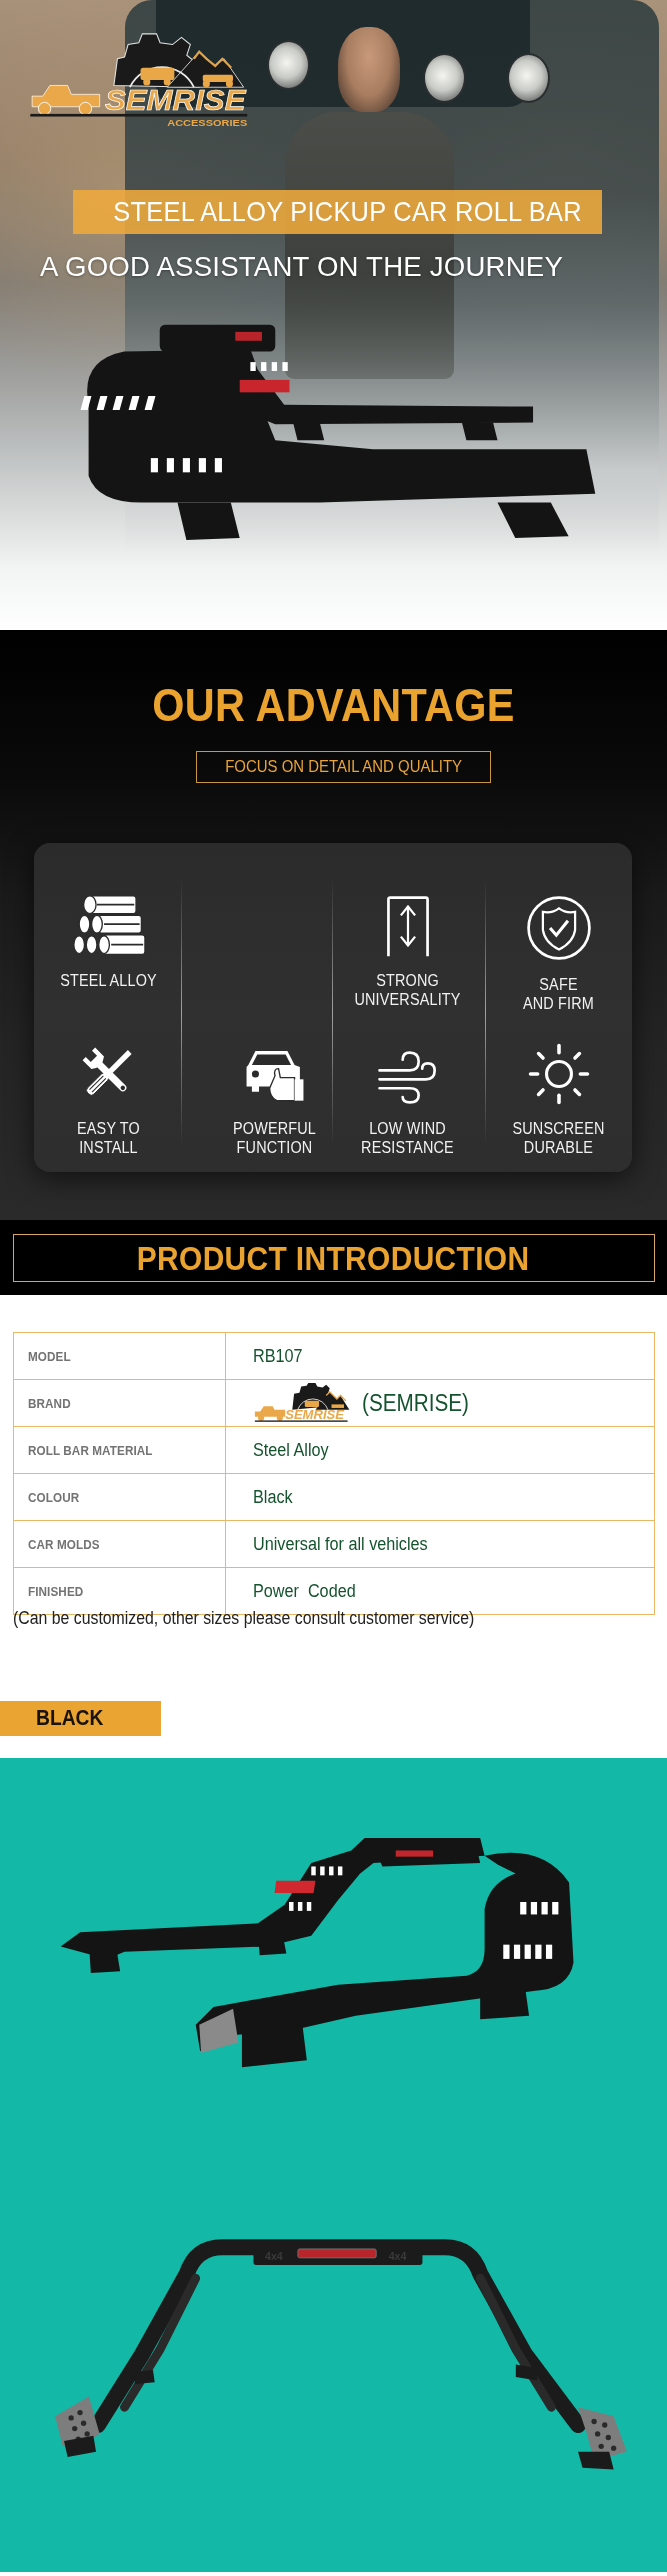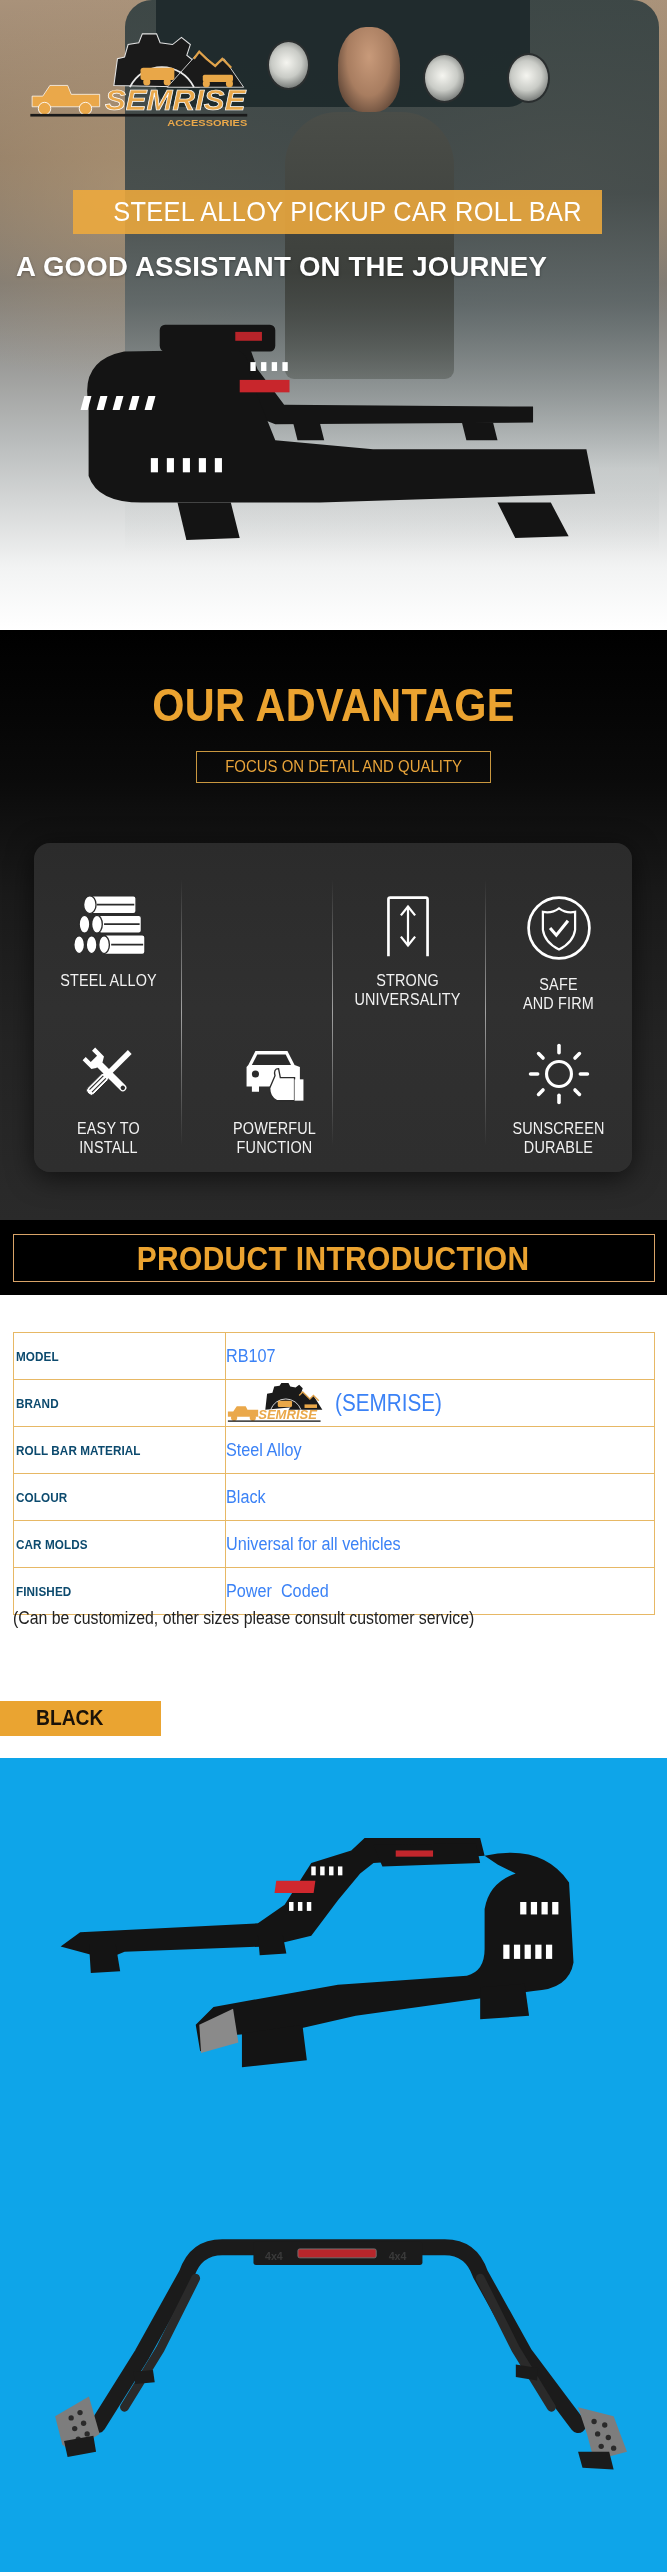--- a/index.html
+++ b/index.html
@@ -49,22 +49,22 @@
   .hero .tag-banner {
     position: absolute; left: 73px; top: 190px; width: 529px; height: 44px;
     background: rgba(238,170,60,0.88);
     display: flex; align-items: center; justify-content: flex-end;
   }
   .hero .tag-banner span {
     color: #fff; font-size: 27.6px; letter-spacing: 0.3px; font-family: "Liberation Sans", sans-serif;
     transform: scaleX(0.92); white-space: nowrap;
   }
   .hero .subtitle {
-    position: absolute; left: 0; width: 563px; top: 251px; text-align: center;
-    color: #fff; font-weight: bold; font-size: 27.6px; letter-spacing: 0.2px;
+    position: absolute; left: 0; width: 563px; top: 251px; text-align: right;
+    color: #fff; font-weight: normal; font-size: 27.6px; letter-spacing: 0.2px;
     text-shadow: 0 0.9px 2.7px rgba(0,0,0,0.35);
     white-space: nowrap;
   }
   .hero .product-svg { position: absolute; left: 53px; top: 307px; width: 569px; height: 240px; }
 
   
   .advantage {
     position: relative; width: 667px; height: 590px;
     background: linear-gradient(180deg, #000000 0%, #0a0a0a 25%, #1a1a1a 45%, #242424 70%, #2a2a2a 100%);
     color: #fff;
@@ -113,41 +113,41 @@
 
   .spec-wrap { position: relative; width: 667px; height: 463px; background: #fff; }
   table.spec {
     position: absolute; left: 12.5px; top: 37px; width: 642px;
     border-collapse: collapse; border: 1.8px solid #e7b865;
   }
   table.spec td {
     border: 1.8px solid #e7b865; height: 47px; vertical-align: middle;
   }
   table.spec td.k {
-    width: 212px; padding-left: 2px; font-size: 13.3px; font-weight: bold; color: #0c4a6e;
+    width: 212px; padding-left: 14px; font-size: 13.3px; font-weight: bold; color: #737373;
     letter-spacing: 0.1px;
   }
   table.spec td.k span { display: inline-block; transform: scaleX(0.88); transform-origin: left center; white-space: nowrap; }
-  table.spec td.v { font-size: 18px; color: #3b82f6; }
+  table.spec td.v { padding-left: 27px; font-size: 18px; color: #14532d; }
   table.spec td.v span.t { display: inline-block; transform: scaleX(0.9); transform-origin: left center; white-space: pre; }
   .brand-cell { display: flex; align-items: center; gap: 9px; }
   .brand-cell .mini-logo { width: 100px; height: 41px; }
   .brand-cell .brand-name { font-size: 23px; transform: scaleX(0.9); transform-origin: left center; display: inline-block; }
 
   .note {
     position: absolute; left: 12.5px; top: 313px; font-size: 18px; color: #222;
     transform: scaleX(0.88); transform-origin: left center; white-space: nowrap;
   }
   .color-tag {
     position: absolute; left: 0; top: 406px; width: 161px; height: 35px;
     background: #eaa431; display: flex; align-items: center; padding-left: 36px;
   }
   .color-tag span { font-size: 21.4px; font-weight: bold; color: #1a1209; transform: scaleX(0.9); transform-origin: left center; }
 
-  .photo { position: relative; width: 667px; background: #0ea5e9; }
+  .photo { position: relative; width: 667px; background: #14b8a6; }
   .photo svg { display: block; }
 </style>
 </head>
 <body>
 
 <section class="hero">
   <div class="vehicle"></div>
   <div class="tent"></div>
   <div class="lamp" style="left:267px;top:40px;"></div>
   <div class="lamp" style="left:423px;top:53px;"></div>
@@ -300,20 +300,31 @@
     <div class="cell" style="left:166px;top:199px;">
       <svg class="icon" width="68" height="64" viewBox="0 0 76 72">
         <path d="M8 26 L16 10 L52 10 L60 26 L66 28 L66 50 L58 50 L58 56 L50 56 L50 50 L20 50 L20 56 L12 56 L12 50 L6 50 L6 28 Z" fill="#fff"></path>
         <path d="M18 14 L50 14 L56 26 L12 26 Z" fill="#2b2b2b"></path>
         <circle cx="16" cy="36" r="4" fill="#2b2b2b"></circle>
         <path d="M38 38 Q36 30 42 30 L44 40 L60 40 L60 66 L40 66 Q32 62 32 52 Z" fill="#fff" stroke="#2b2b2b" stroke-width="1.5"></path>
         <rect x="60" y="42" width="10" height="24" fill="#fff"></rect>
       </svg>
       <span class="label">POWERFUL
 FUNCTION</span>
+    </div>
+    <div class="cell" style="left:299px;top:199px;">
+      <svg class="icon" width="68" height="64" viewBox="0 0 76 72">
+        <g fill="none" stroke="#fff" stroke-width="3" stroke-linecap="round">
+          <path d="M6 32 L40 32 Q50 32 50 22 Q50 12 40 12 Q32 12 32 20"></path>
+          <path d="M6 42 L58 42 Q68 42 68 32 Q68 24 60 24 Q54 24 54 30"></path>
+          <path d="M6 52 L40 52 Q50 52 50 60 Q50 68 40 68 Q32 68 32 62"></path>
+        </g>
+      </svg>
+      <span class="label">LOW WIND
+RESISTANCE</span>
     </div>
     <div class="cell" style="left:450px;top:199px;">
       <svg class="icon" width="64" height="64" viewBox="0 0 72 72">
         <circle cx="36" cy="36" r="14" fill="none" stroke="#fff" stroke-width="3.5"></circle>
         <g stroke="#fff" stroke-width="4" stroke-linecap="round">
           <line x1="36" y1="4" x2="36" y2="12"></line>
             <line x1="36" y1="60" x2="36" y2="68"></line>
           <line x1="4" y1="36" x2="12" y2="36"></line>
             <line x1="60" y1="36" x2="68" y2="36"></line>
           <line x1="13" y1="13" x2="18" y2="18"></line>

